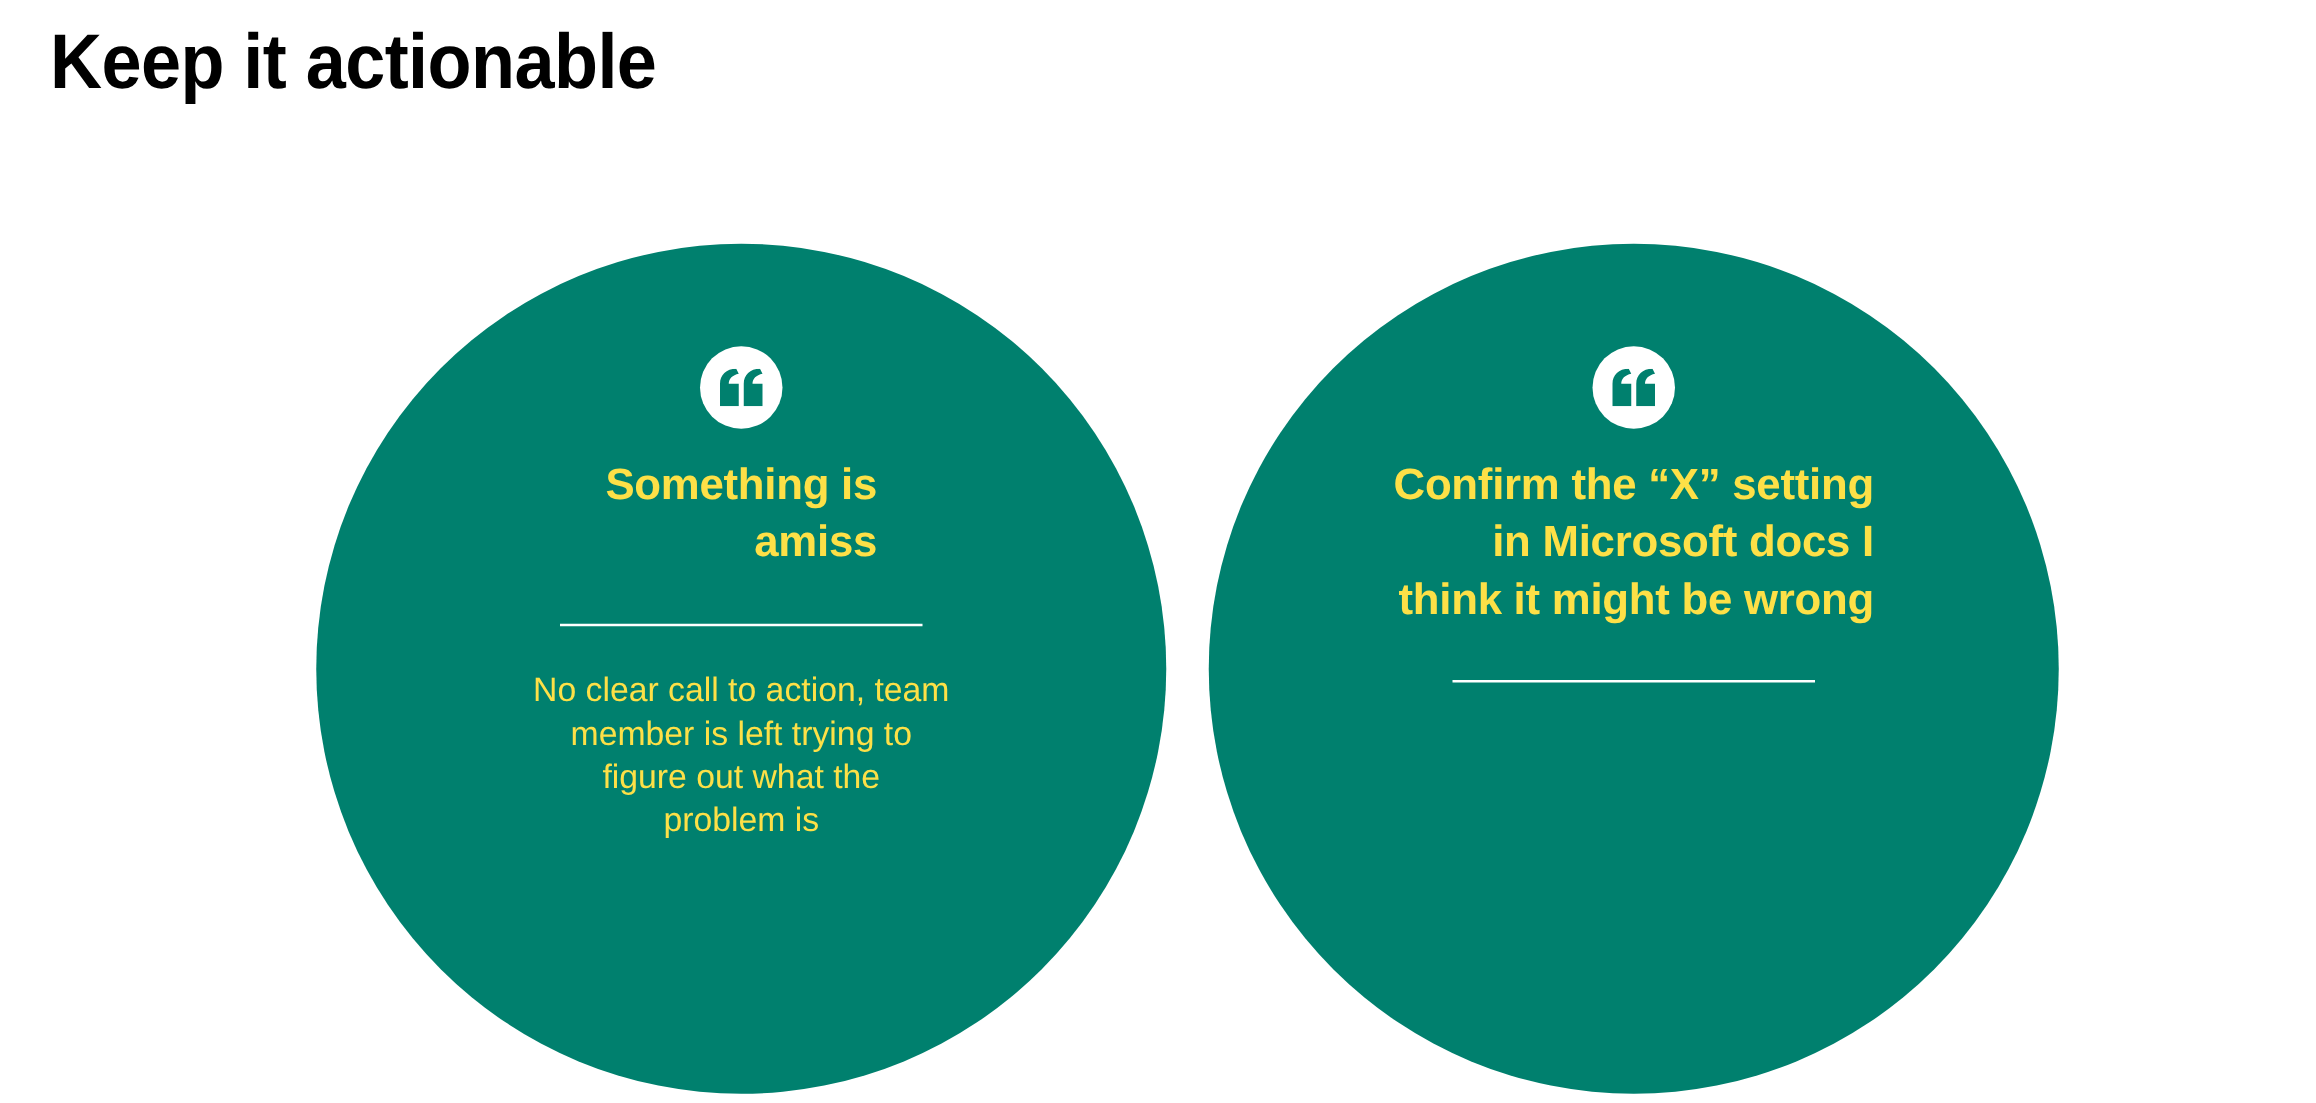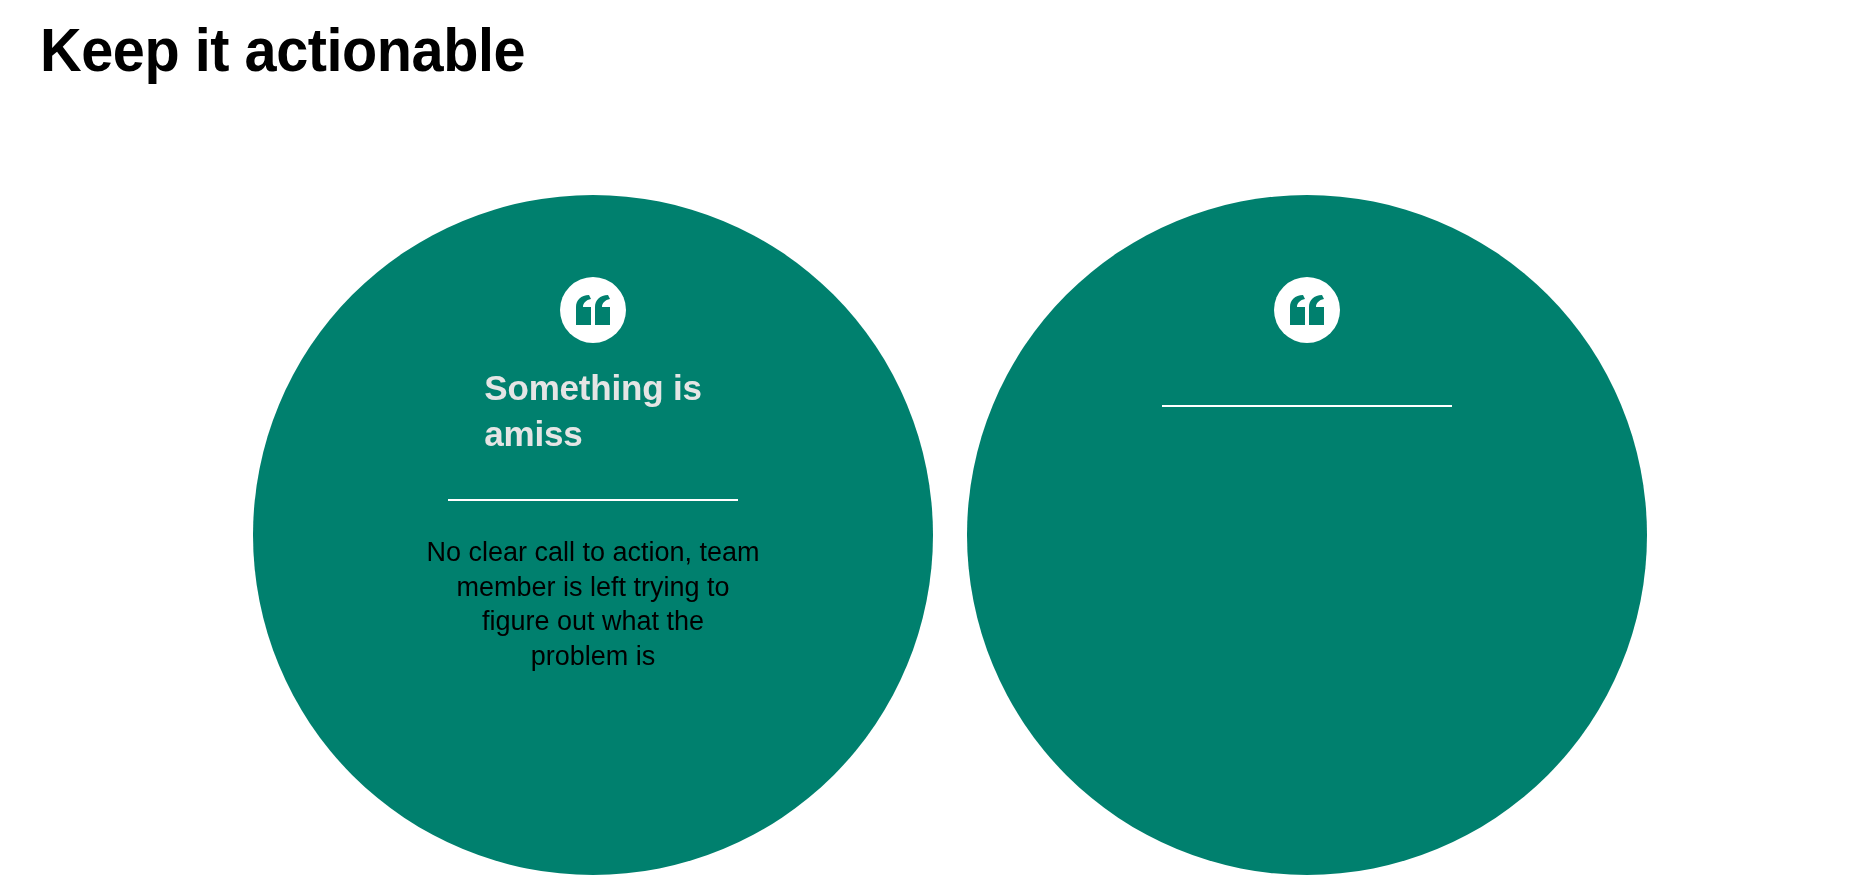--- a/index.html
+++ b/index.html
@@ -84,25 +84,25 @@
     justify-content: center;
     flex: none;
     margin-bottom: 22px;
   }
   .quote-badge svg {
     display: block;
   }
 
   
   .circle-heading {
-    color: #e5e5e5;
+    color: #fde047;
     font-size: 35px;
     line-height: 1.32;
     font-weight: 700;
-    text-align: left;
+    text-align: right;
     max-width: 520px;
     letter-spacing: -0.2px;
     white-space: pre-line;
   }
 
   
   .divider {
     width: 290px;
     height: 2px;
     background: #ffffff;
@@ -110,21 +110,21 @@
     margin-bottom: 34px;
     flex: none;
   }
 
   .circle-right .divider {
     margin-top: 40px;
   }
 
   
   .circle-body {
-    color: #000000;
+    color: #fde047;
     font-size: 27px;
     line-height: 1.28;
     font-weight: 400;
     text-align: center;
     max-width: 390px;
     white-space: pre-line;
   }
 </style>
 </head>
 <body>
@@ -151,17 +151,20 @@
 problem is</div>
     </div>
 
     <div class="circle circle-right">
       <div class="quote-badge">
         <svg width="38" height="30" viewBox="0 0 38 30" aria-hidden="true">
           <path d="M2 30 L2 12 C2 5 7 0 15 0 L17 4 C12 5 9 8 9 12 L17 12 L17 30 Z" fill="#00806e"></path>
           <path d="M21 30 L21 12 C21 5 26 0 34 0 L36 4 C31 5 28 8 28 12 L36 12 L36 30 Z" fill="#00806e"></path>
         </svg>
       </div>
+      <div class="circle-heading">Confirm the “X” setting
+in Microsoft docs I
+think it might be wrong</div>
       <div class="divider"></div>
     </div>
 
   </div>
 </div>
 
 </body></html>

